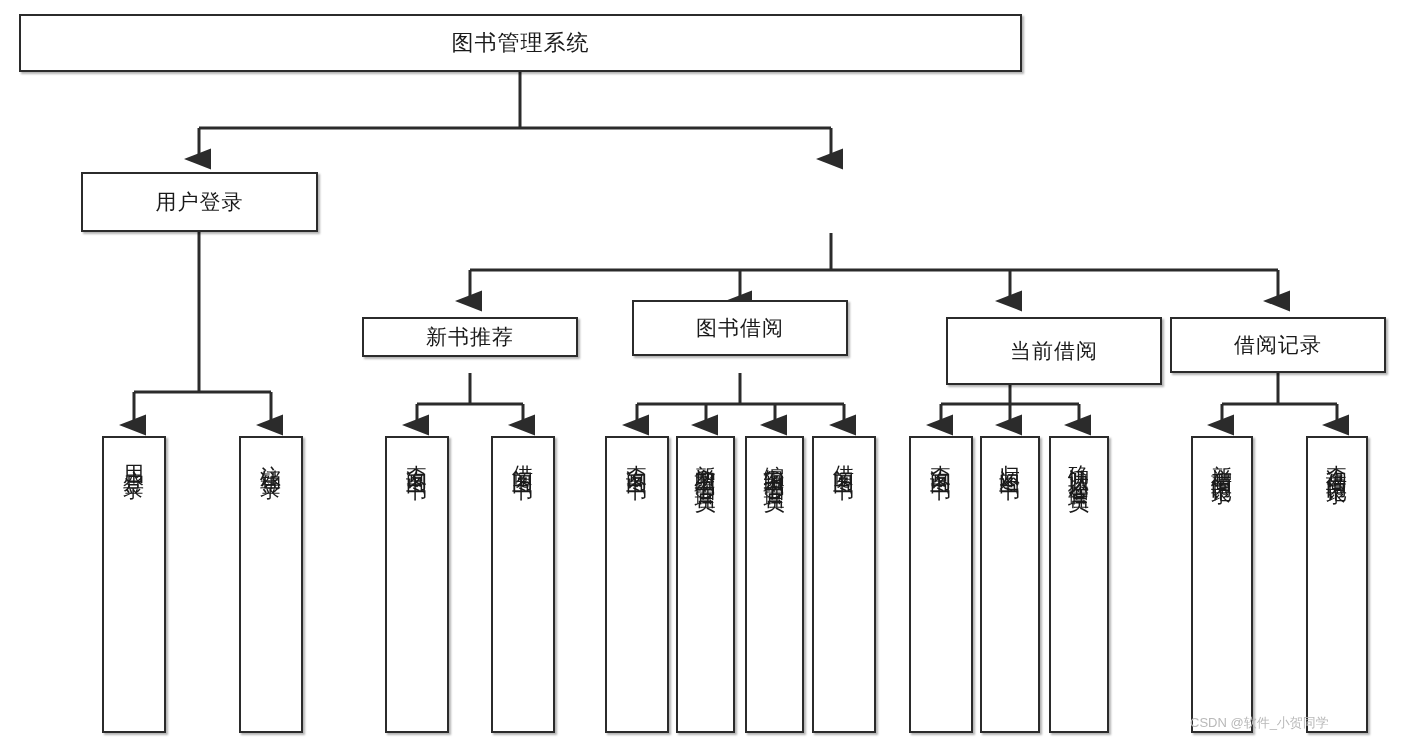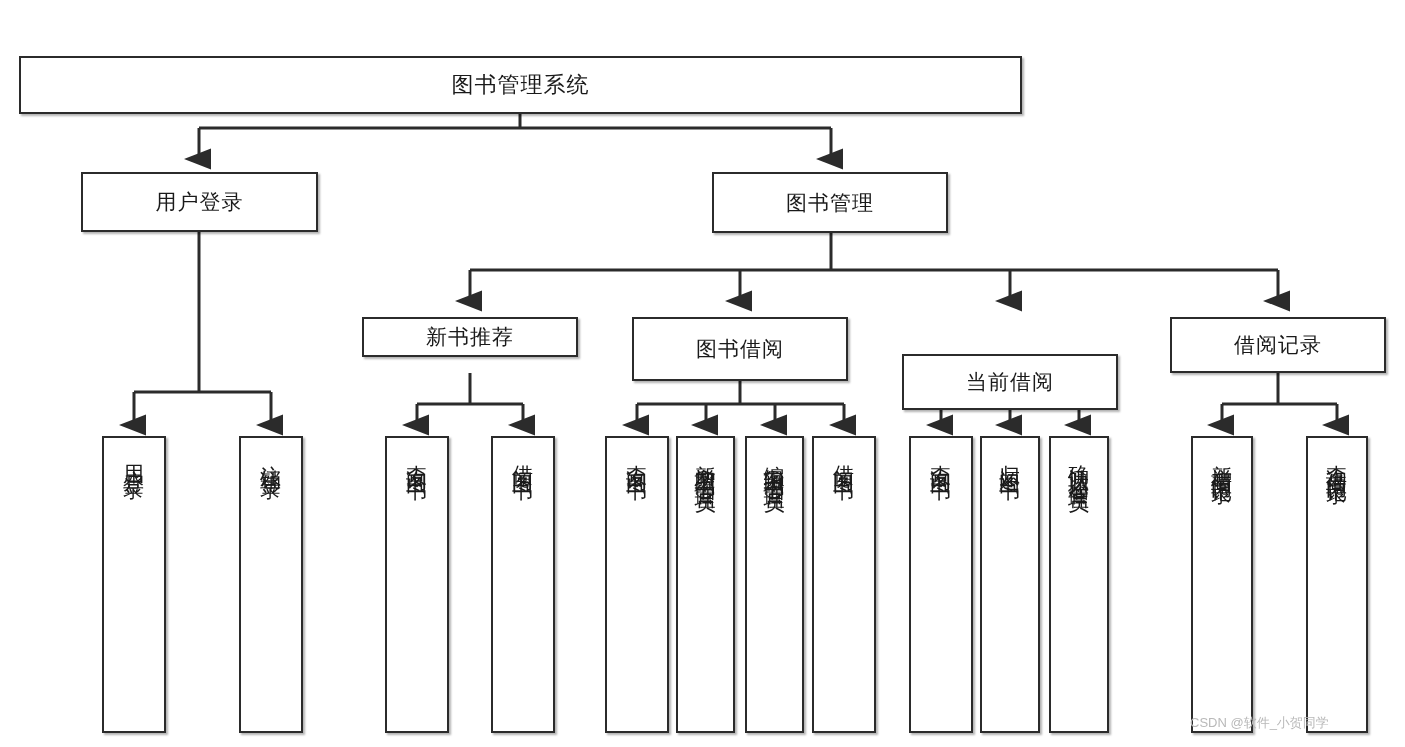--- a/index.html
+++ b/index.html
@@ -124,41 +124,38 @@
       <path d="M1010,404 L1010,424" marker-end="url(#arrow)"></path>
       <path d="M1079,404 L1079,424" marker-end="url(#arrow)"></path>
 
       <path d="M1278,373 L1278,404"></path>
       <path d="M1222,404 L1337,404"></path>
       <path d="M1222,404 L1222,424" marker-end="url(#arrow)"></path>
       <path d="M1337,404 L1337,424" marker-end="url(#arrow)"></path>
     </g>
   </svg>
 
-  <div class="node h root" style="left:19px; top:14px; width:1003px; height:58px;margin-top:42px;">
+  <div class="node h root" style="left:19px; top:14px; width:1003px; height:58px;">
     <span class="lbl">图书管理系统</span>
   </div>
 
   <div class="node h" style="left:81px; top:172px; width:237px; height:60px;">
     <span class="lbl">用户登录</span>
   </div>
 
-  <div class="node h" style="left:712px; top:172px; width:236px; height:61px;">
-    <span class="lbl">图书管理</span>
-  </div>
 
   <div class="node h" style="left:362px; top:317px; width:216px; height:40px;">
     <span class="lbl">新书推荐</span>
   </div>
 
-  <div class="node h" style="left:632px; top:317px; width:216px; height:64px;">
+  <div class="node h" style="left:632px; top:300px; width:216px; height:56px;">
     <span class="lbl">图书借阅</span>
   </div>
 
-  <div class="node h" style="left:902px; top:317px; width:216px; height:56px;margin-top:37px;">
+  <div class="node h" style="left:946px; top:317px; width:216px; height:68px;">
     <span class="lbl">当前借阅</span>
   </div>
 
   <div class="node h" style="left:1170px; top:317px; width:216px; height:56px;">
     <span class="lbl">借阅记录</span>
   </div>
 
   <div class="node v" style="left:102px; top:436px; width:64px; height:297px;">
     <span class="lbl">用户登录</span>
   </div>

